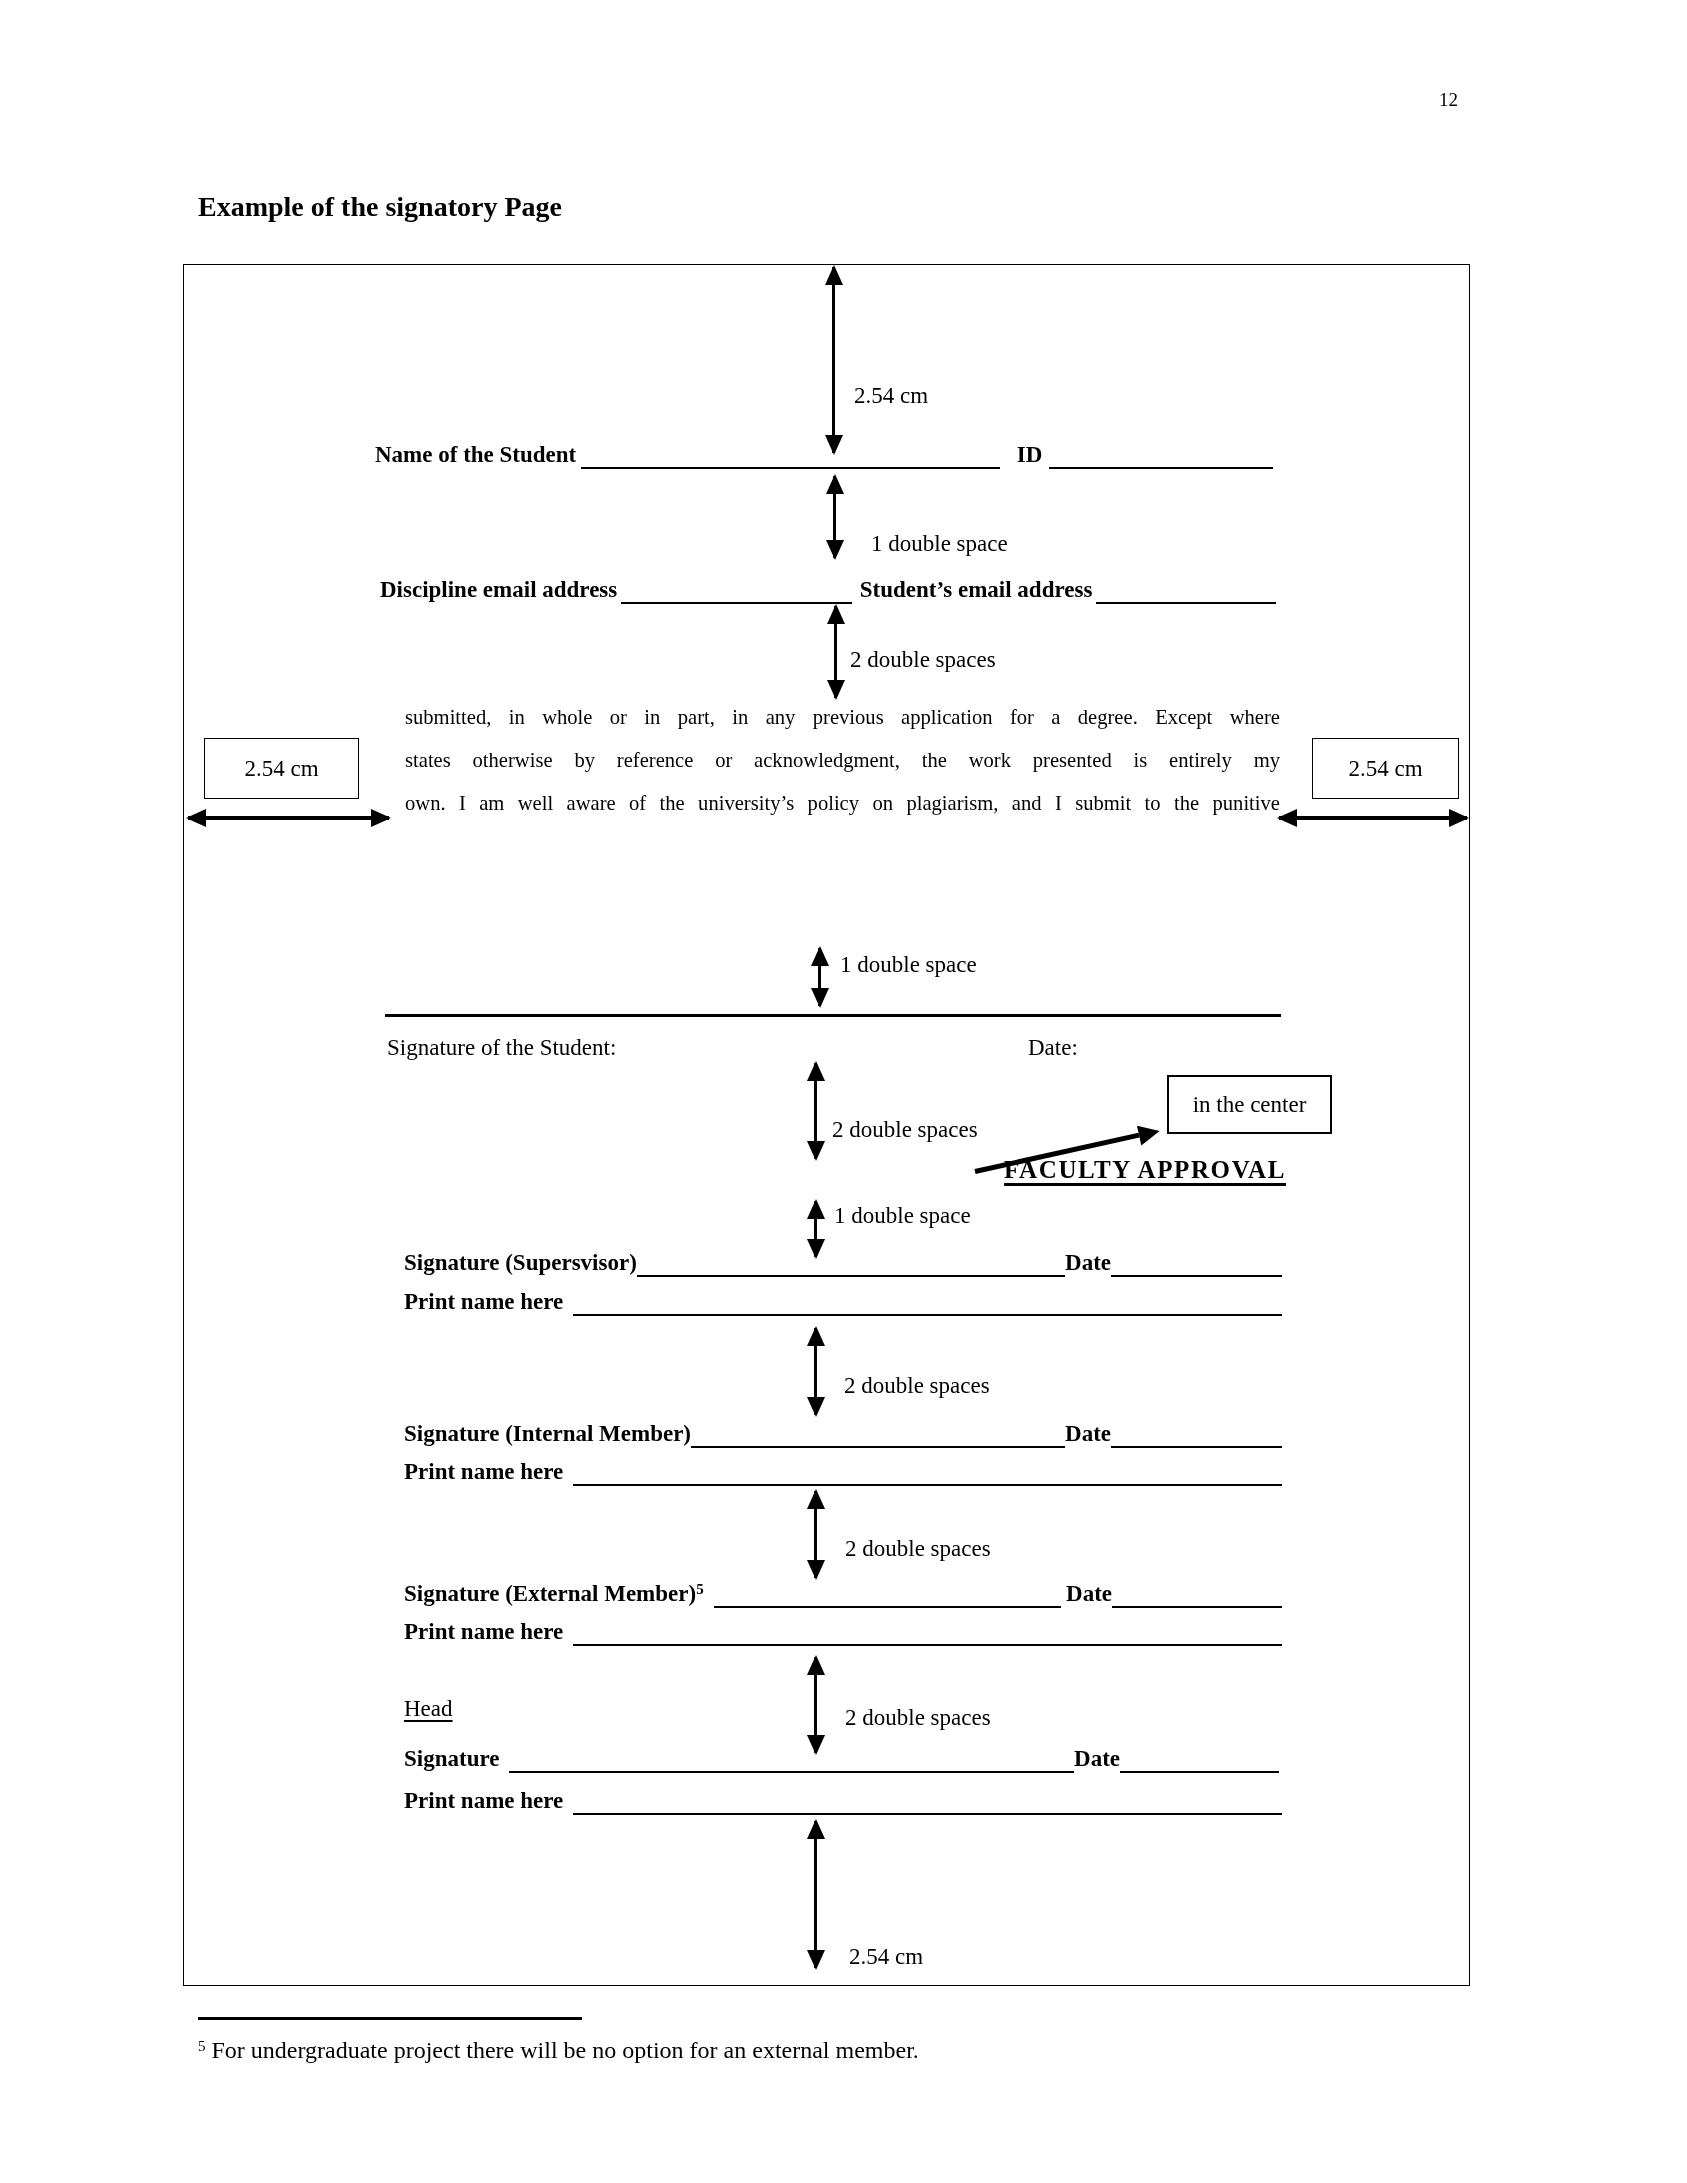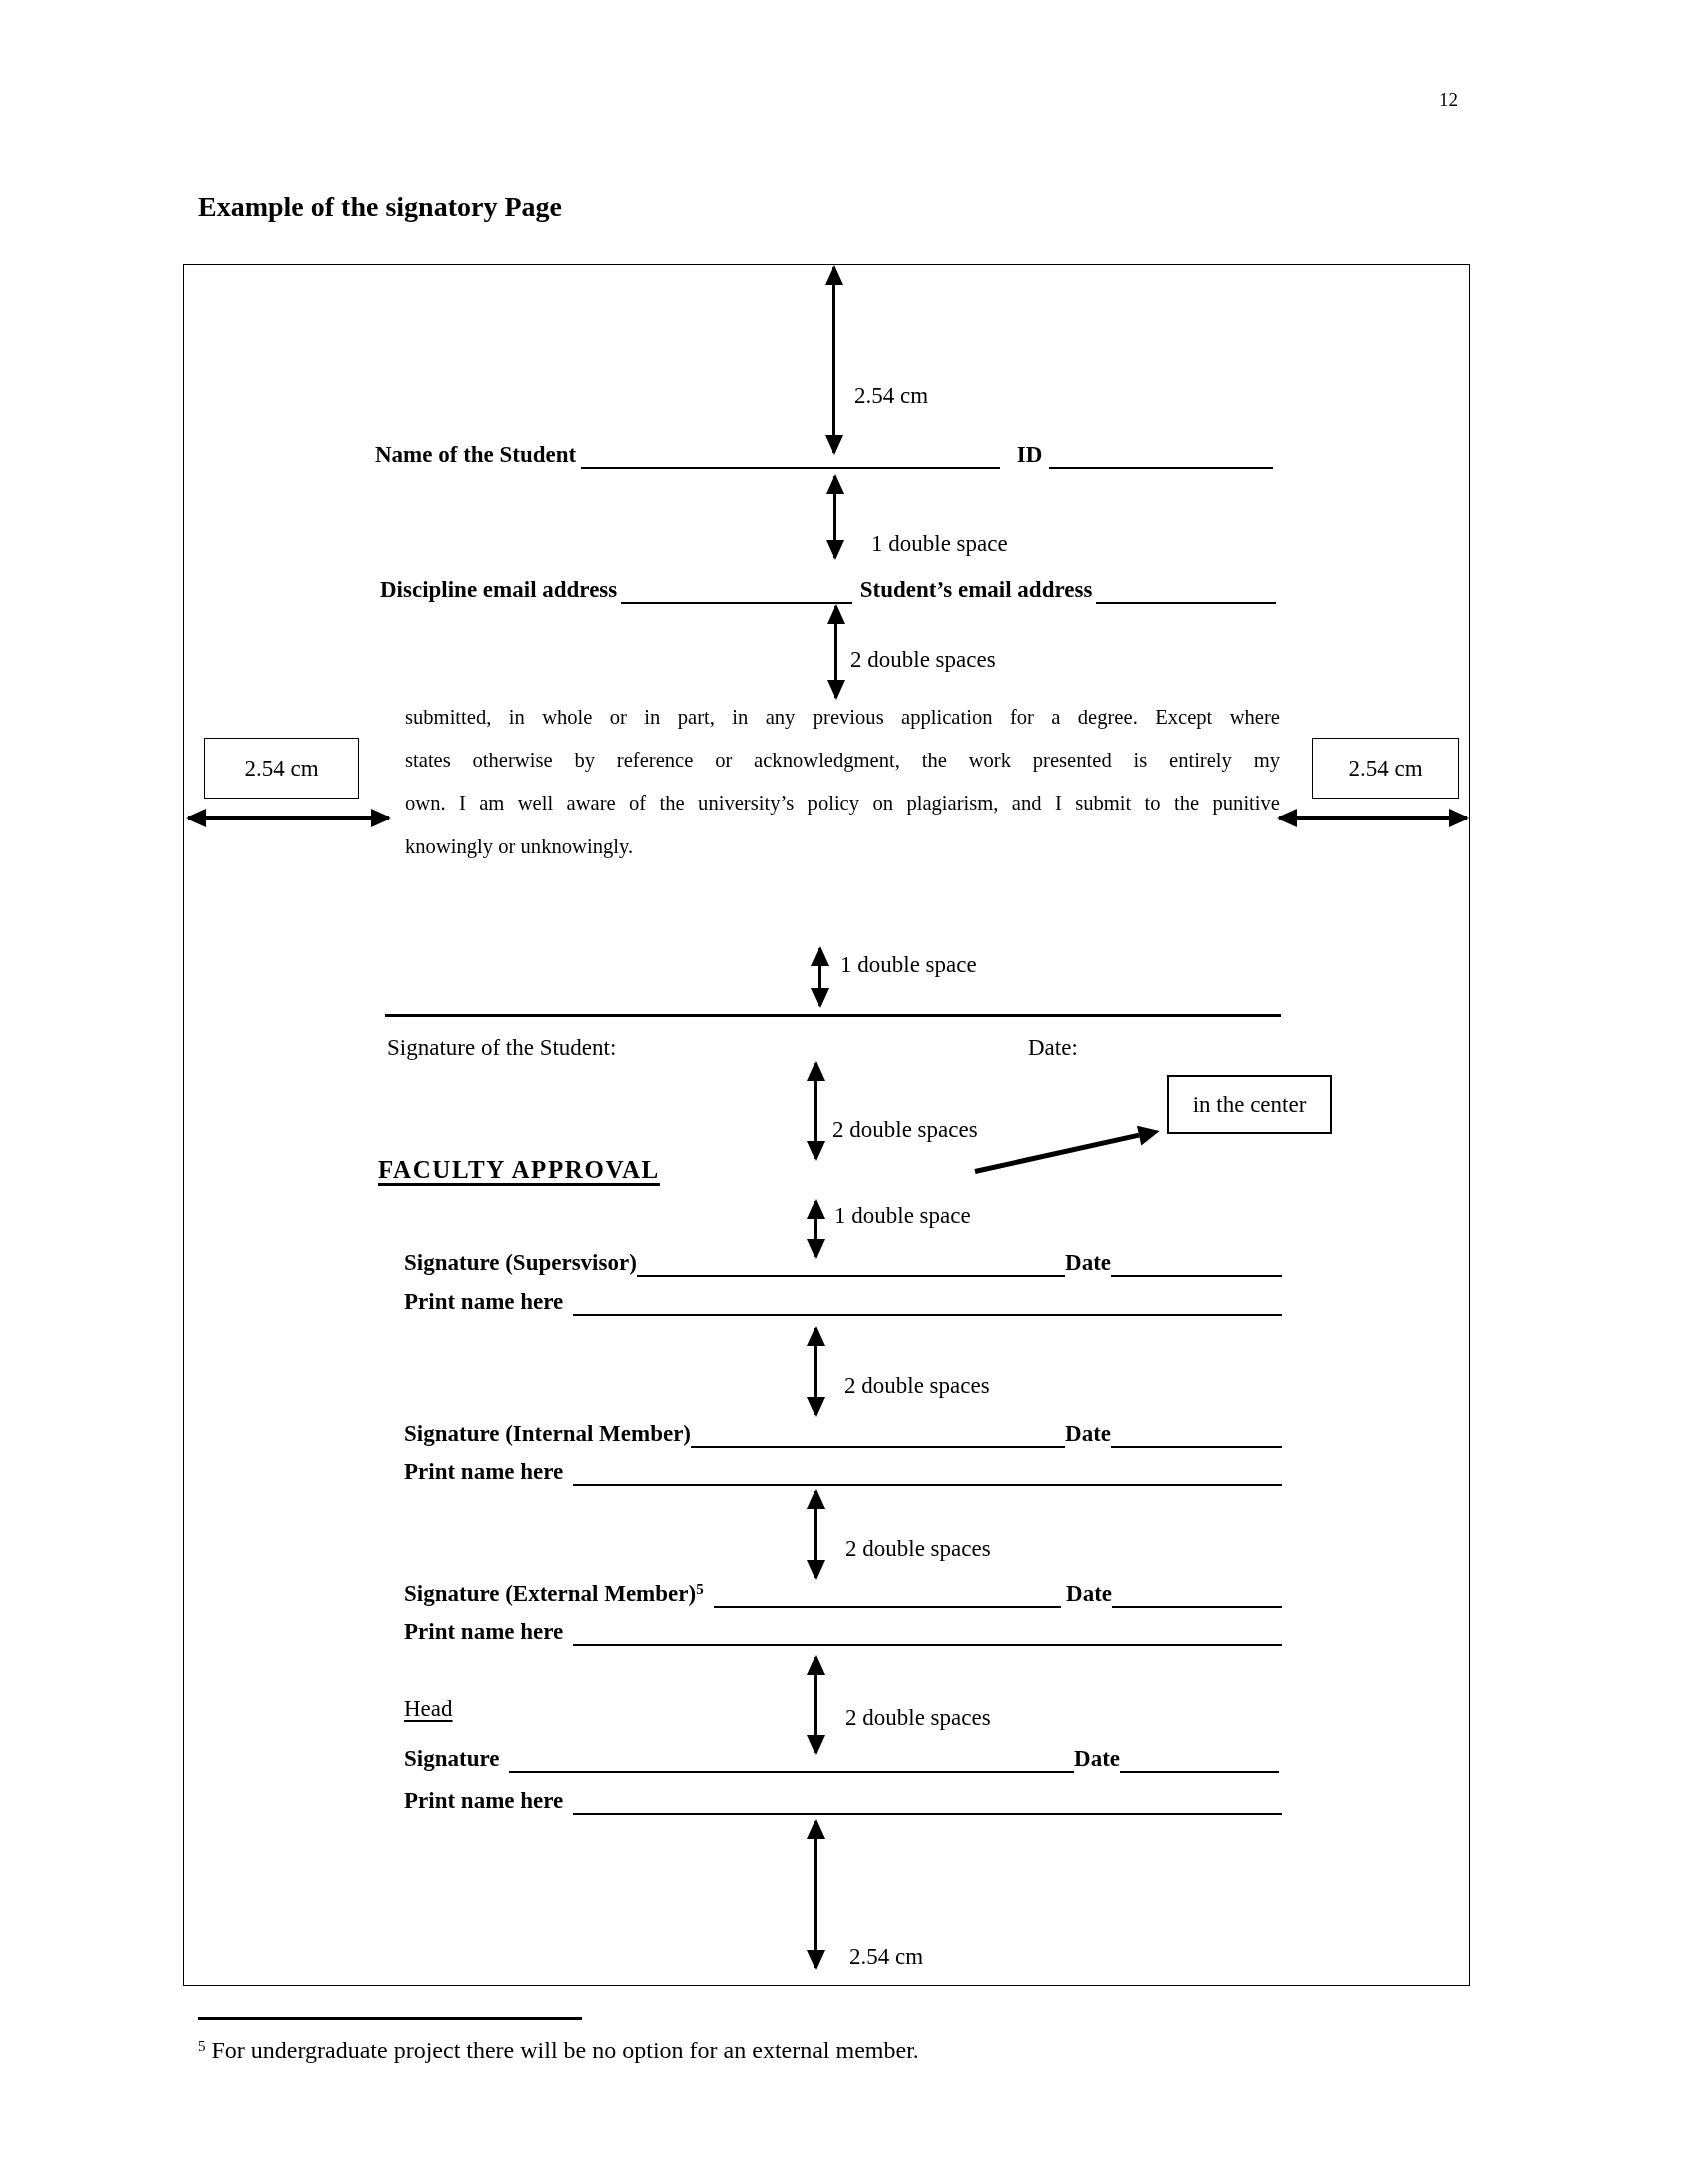--- a/index.html
+++ b/index.html
@@ -43,21 +43,21 @@
   .row .lbl{white-space:pre; flex:0 0 auto;font-weight:bold;}
   .u{flex:1 1 auto; height:0; border-bottom:2.5px solid #000; align-self:flex-end;}
   .u.fix{flex:0 0 auto;}
   sup.fn{font-size:15px; line-height:0; vertical-align:6.6px;}
 
   
   .decl{position:absolute; left:405px; top:696px; width:875px; font-size:20.6px;}
   .decl .dl{height:43px; line-height:43px; overflow:hidden; text-align:justify; text-align-last:justify;}
   .decl .dl.last{text-align:left; text-align-last:left;}
 
-  .faculty{position:absolute; left:378px; top:1156px; width:908px; text-align:left;
+  .faculty{position:absolute; left:378px; top:1156px; width:908px; text-align:right;
     font-size:25px; font-weight:bold; letter-spacing:1.6px; text-decoration:underline;
     text-decoration-thickness:2.5px; text-underline-offset:5px; white-space:pre;}
 
   .headlbl{position:absolute; font-size:23px; text-decoration:underline; text-decoration-thickness:1.6px; text-underline-offset:4.1px; white-space:pre;}
 
   .rule{position:absolute; background:#000;}
   .footnote{position:absolute; font-size:24px; white-space:pre;}
 </style>
 </head>
 <body>
@@ -90,21 +90,20 @@
     <span class="u" style="margin-left:3.3px;"></span>
   </div>
 
   <div class="va" style="left:834px; top:606px; height:92px;"></div>
   <div class="abs t" style="left:850px; top:647px;">2 double spaces</div>
 
   <div class="decl">
     <div class="dl">submitted, in whole or in part, in any previous application for a degree. Except where</div>
     <div class="dl">states otherwise by reference or acknowledgment, the work presented is entirely my</div>
     <div class="dl">own. I am well aware of the university’s policy on plagiarism, and I submit to the punitive</div>
-    <div class="dl last">knowingly or unknowingly.</div>
   </div>
 
   <div class="mbox" style="left:204px; top:738px; width:153px; height:59px;">
     <span>2.54 cm</span>
   </div>
   <div class="ha" style="left:188px; top:816px; width:201px;"></div>
 
   <div class="mbox" style="left:1312px; top:738px; width:145px; height:59px;">
     <span>2.54 cm</span>
   </div>

